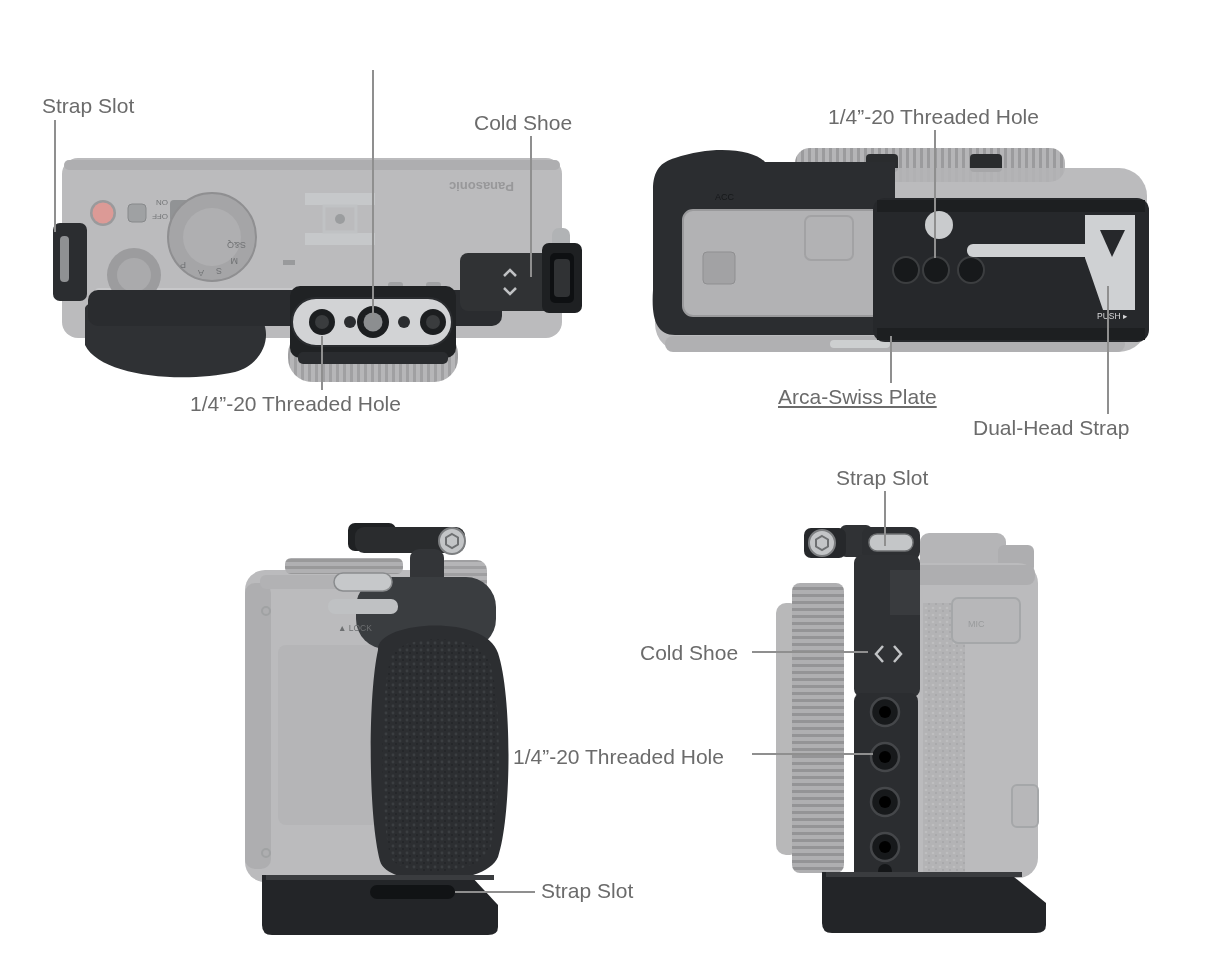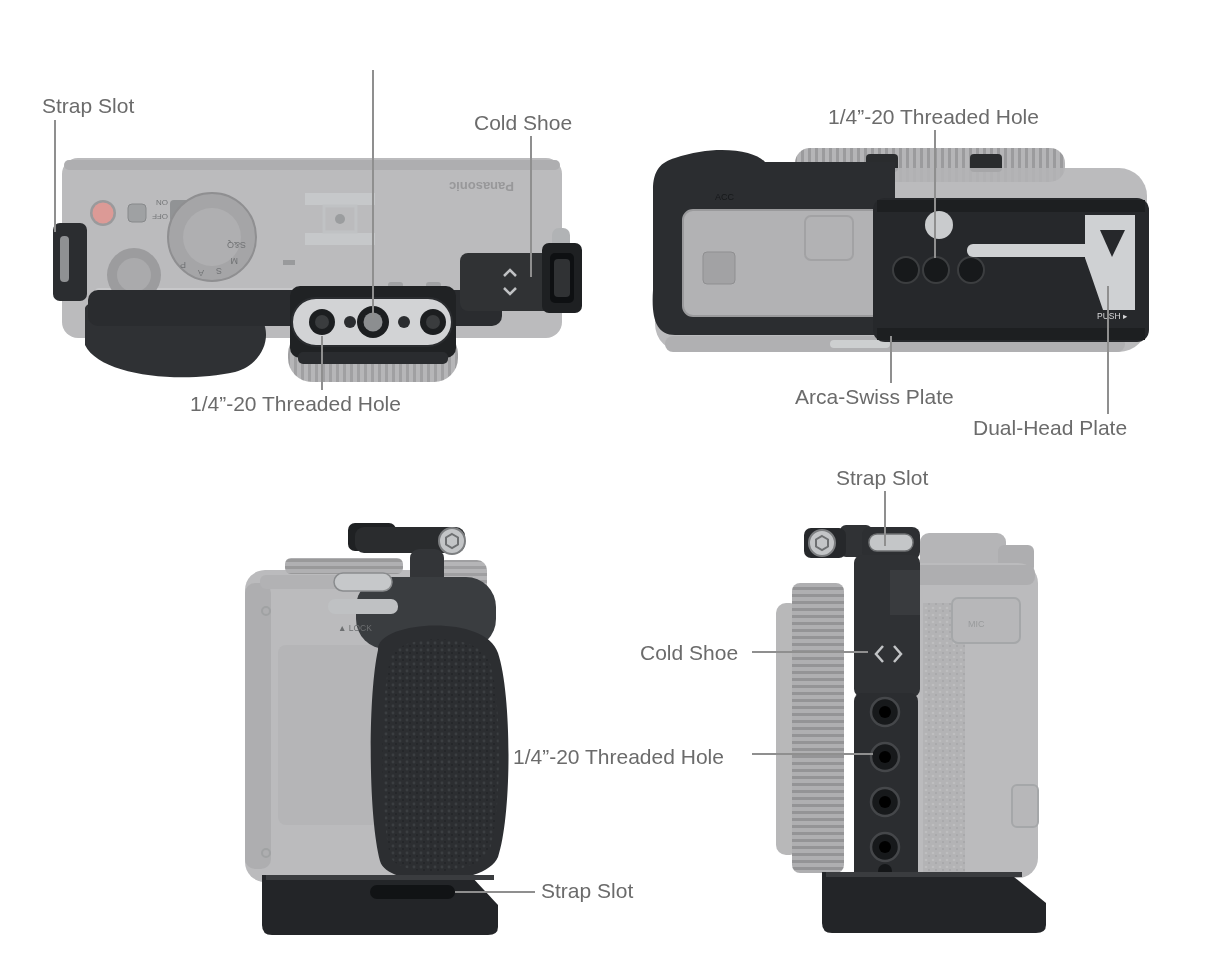--- a/index.html
+++ b/index.html
@@ -282,24 +282,24 @@
 
   <div class="label" style="left:474px;top:110px;">Cold Shoe</div>
   <div class="vline" style="left:530px;top:136px;height:141px;"></div>
 
   <div class="label" style="left:190px;top:391px;">1/4”-20 Threaded Hole</div>
   <div class="vline" style="left:321px;top:336px;height:54px;"></div>
 
   <div class="label" style="left:828px;top:104px;">1/4”-20 Threaded Hole</div>
   <div class="vline" style="left:934px;top:130px;height:128px;"></div>
 
-  <div class="label" style="left:795px;top:384px;">Arca-Swiss Plate</div>
+  <div class="label" style="left:778px;top:384px;text-decoration:underline;">Arca-Swiss Plate</div>
   <div class="vline" style="left:890px;top:336px;height:47px;"></div>
 
-  <div class="label" style="left:973px;top:415px;">Dual-Head Plate</div>
+  <div class="label" style="left:973px;top:415px;">Dual-Head Strap</div>
   <div class="vline" style="left:1107px;top:286px;height:128px;"></div>
 
   <div class="label" style="left:541px;top:878px;">Strap Slot</div>
   <div class="hline" style="left:455px;top:891px;width:80px;"></div>
 
   <div class="label" style="left:836px;top:465px;">Strap Slot</div>
   <div class="vline" style="left:884px;top:491px;height:55px;"></div>
 
   <div class="label" style="left:640px;top:640px;">Cold Shoe</div>
   <div class="hline" style="left:752px;top:651px;width:116px;"></div>

